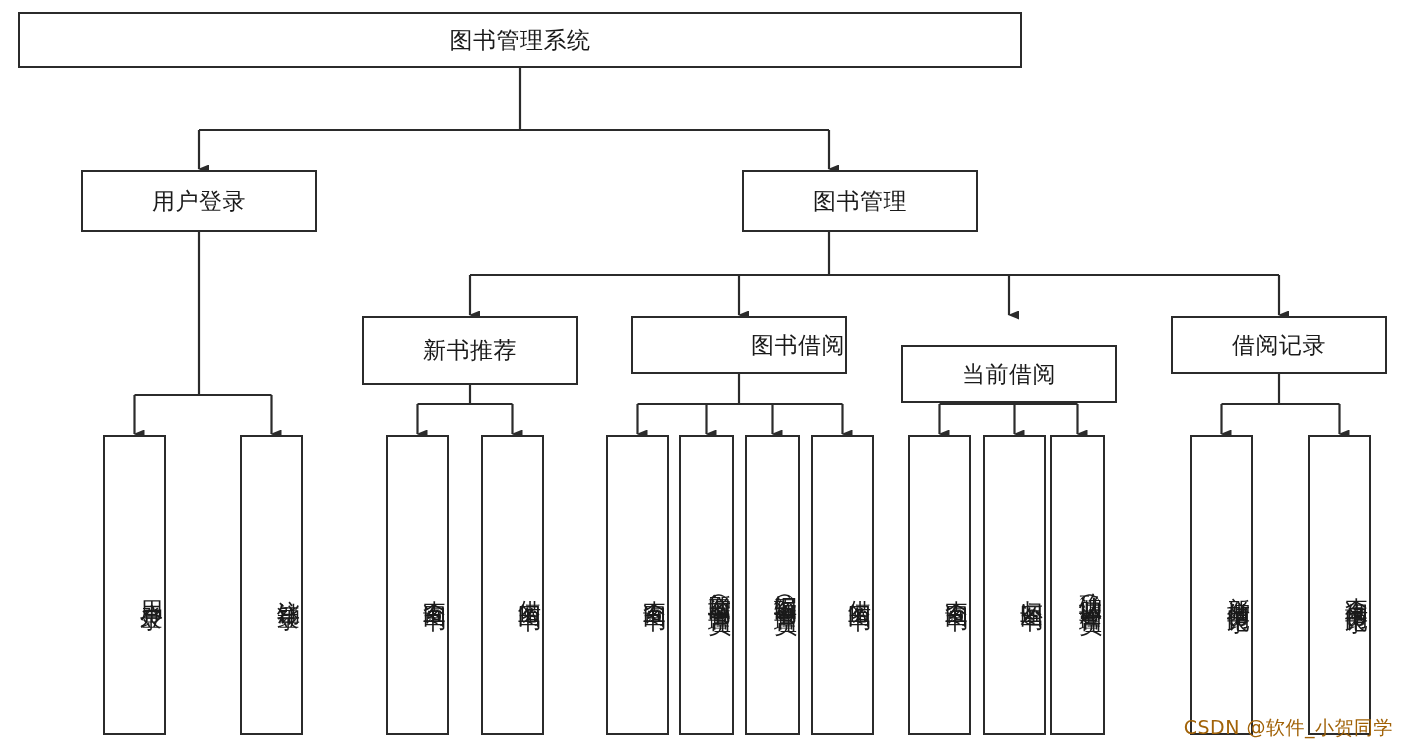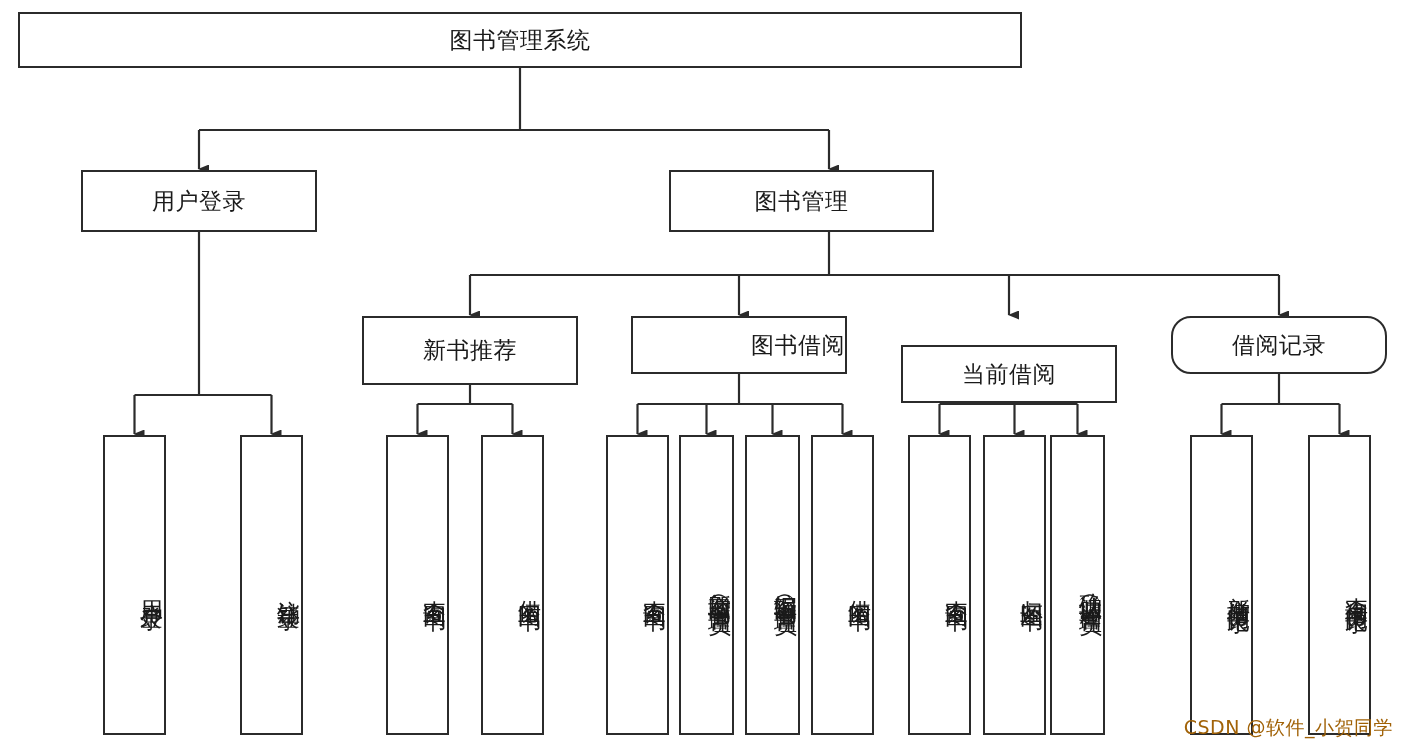--- a/index.html
+++ b/index.html
@@ -117,33 +117,33 @@
       </g>
   </svg>
 
   <div id="node-layer">
       <div class="node horiz" style="left: 18px; top: 12px; width: 1004px; height: 56px;">
         <span class="node-label">图书管理系统</span>
       </div>
       <div class="node horiz" style="left: 81px; top: 170px; width: 236px; height: 62px;">
         <span class="node-label">用户登录</span>
       </div>
-      <div class="node horiz" style="left: 669px; top: 170px; width: 265px; height: 62px;">
+      <div class="node horiz" style="left: 742px; top: 170px; width: 236px; height: 62px;">
         <span class="node-label">图书管理</span>
       </div>
       <div class="node horiz" style="left: 362px; top: 316px; width: 216px; height: 69px;">
         <span class="node-label">新书推荐</span>
       </div>
       <div class="node horiz" style="left: 631px; top: 316px; width: 216px; height: 58px; justify-content: flex-end;">
         <span class="node-label">图书借阅</span>
       </div>
       <div class="node horiz" style="left: 901px; top: 316px; width: 216px; height: 58px; margin-top: 29px;">
         <span class="node-label">当前借阅</span>
       </div>
-      <div class="node horiz" style="left: 1171px; top: 316px; width: 216px; height: 58px; border-radius: 20px;">
+      <div class="node horiz" style="left: 1171px; top: 316px; width: 216px; height: 58px;">
         <span class="node-label">借阅记录</span>
       </div>
       <div class="node vert" style="left: 103px; top: 435px; width: 63px; height: 300px;">
         <span class="node-label">用户登录</span>
       </div>
       <div class="node vert" style="left: 240px; top: 435px; width: 63px; height: 300px;">
         <span class="node-label">注销登录</span>
       </div>
       <div class="node vert" style="left: 386px; top: 435px; width: 63px; height: 300px;">
         <span class="node-label">查询图书</span>

